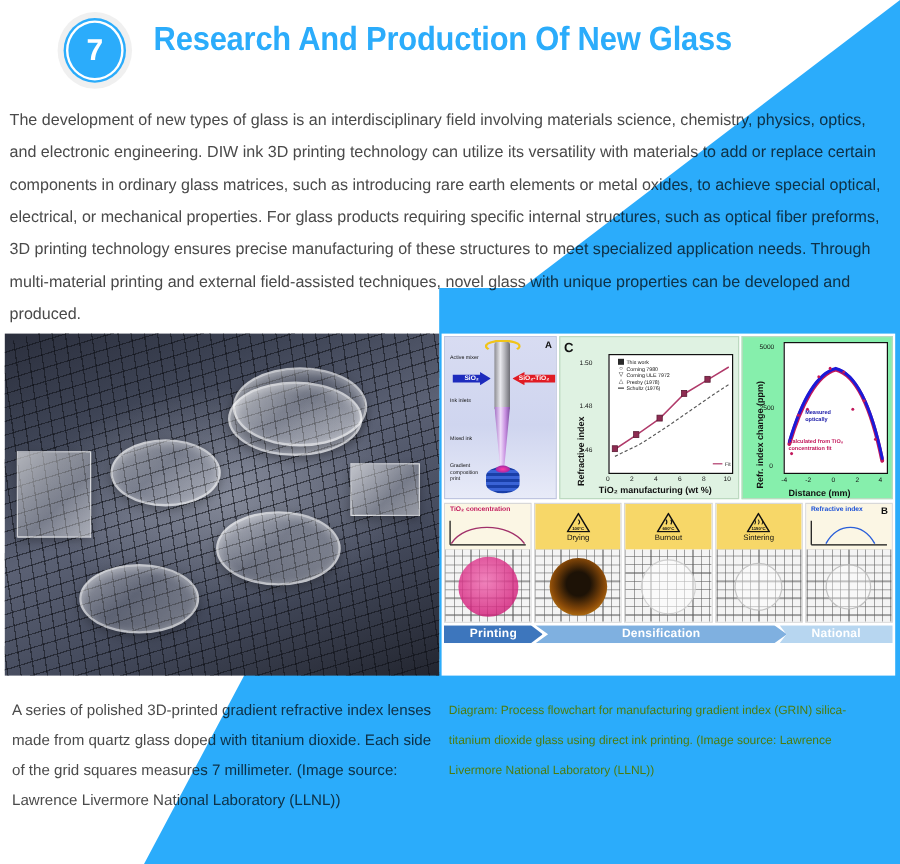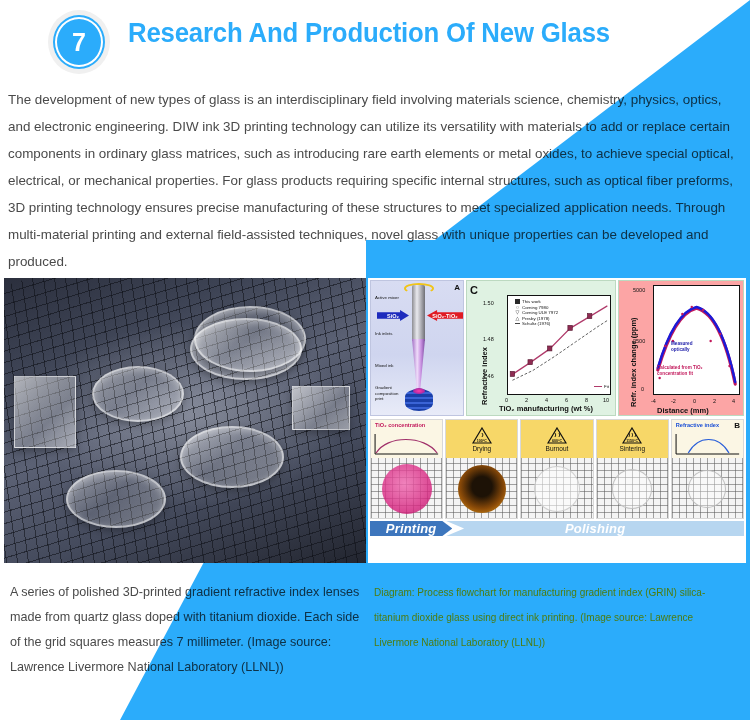--- a/index.html
+++ b/index.html
@@ -153,21 +153,21 @@
   }
   .axis-xlabel { position:absolute; font-size:7.5px; font-weight:bold; color:#111; white-space:nowrap; }
   .plot { position:absolute; background:#ffffff; border:1px solid #111; }
   .tick { position:absolute; font-size:5.5px; color:#111; }
   .legend-row { display:flex; align-items:center; gap:2px; font-size:4.4px; color:#111; line-height:5.5px; }
   .legend-mark { width:5px; height:5px; display:inline-block; text-align:center; font-size:5px; line-height:5px; }
 
   
   #panelD {
     position:relative; width:126px;
-    background:#fca5a5; border:1px solid #bcd9c0; padding:2px;
+    background:#86efac; border:1px solid #bcd9c0; padding:2px;
   }
   .annot { position:absolute; font-size:4.6px; line-height:5.6px; font-weight:bold; }
 
   
   #flow-steps { display:flex; height:100px; gap:2px; }
   .flow-col { position:relative; flex:1; border:1px solid #d8d8d8; overflow:hidden; background:#fff; }
   .flow-head {
     height:38px; background:#f7d768; position:relative;
     display:flex; flex-direction:column; align-items:center; justify-content:center;
   }
@@ -181,21 +181,21 @@
     background-image:
       repeating-linear-gradient(0deg, rgba(90,90,90,0.55) 0 1px, rgba(0,0,0,0) 1px 7px),
       repeating-linear-gradient(90deg, rgba(90,90,90,0.55) 0 1px, rgba(0,0,0,0) 1px 7px);
     background-color:#f4f4f4;
   }
   .disc { position:absolute; left:50%; top:50%; transform:translate(-50%,-50%); border-radius:50%; }
   .mini-chart-title { position:absolute; top:2px; left:4px; font-size:5.6px; font-weight:bold; }
   #flow-arrowbar { height:15px; display:flex; margin-top:2px; }
   .arrow-seg {
     position:relative; display:flex; align-items:center; justify-content:center;
-    color:#fff; font-size:13px; font-weight:bold; letter-spacing:0.2px;font-style:italic;
+    color:#fff; font-size:10px; font-weight:bold; letter-spacing:0.2px;
   }
   #seg-print { width:22%; background:#3d76bd; clip-path: polygon(0 0, 88% 0, 100% 50%, 88% 100%, 0 100%); }
   #seg-dens { width:56%; background:#7fb0e0; margin-left:-6px; clip-path: polygon(0 0, 95% 0, 100% 50%, 95% 100%, 0 100%, 5% 50%); }
   #seg-pol { flex:1; background:#b7d6f0; margin-left:-6px; clip-path: polygon(0 0, 100% 0, 100% 100%, 0 100%, 6% 50%); }
 
   
   #caption-left {
     position:absolute; left:10px; top:580px; width:350px; z-index:6;
     font-size:12.6px; line-height:25px; color:#4a4a4a;
     mix-blend-mode:multiply;
@@ -427,20 +427,21 @@
             </svg>
           </div>
           <div class="flow-img">
             <div class="disc" style="width:38px;height:38px;background:rgba(255,255,255,0.35);border:1px solid rgba(185,185,185,0.9);"></div>
           </div>
         </div>
       </div>
 
       <div id="flow-arrowbar">
         <div class="arrow-seg" id="seg-print">Printing</div>
-        <div class="arrow-seg" id="seg-pol">Polishing</div>
+        <div class="arrow-seg" id="seg-dens">Densification</div>
+        <div class="arrow-seg" id="seg-pol">National</div>
       </div>
     </div>
   </div>
 </div>
 
 <div id="caption-left">A series of polished 3D-printed gradient refractive index lenses made from quartz glass doped with titanium dioxide. Each side of the grid squares measures 7 millimeter. (Image source: Lawrence Livermore National Laboratory (LLNL))</div>
 <div id="caption-right">Diagram: Process flowchart for manufacturing gradient index (GRIN) silica-titanium dioxide glass using direct ink printing. (Image source: Lawrence Livermore National Laboratory (LLNL))</div>
 
 </body></html>

